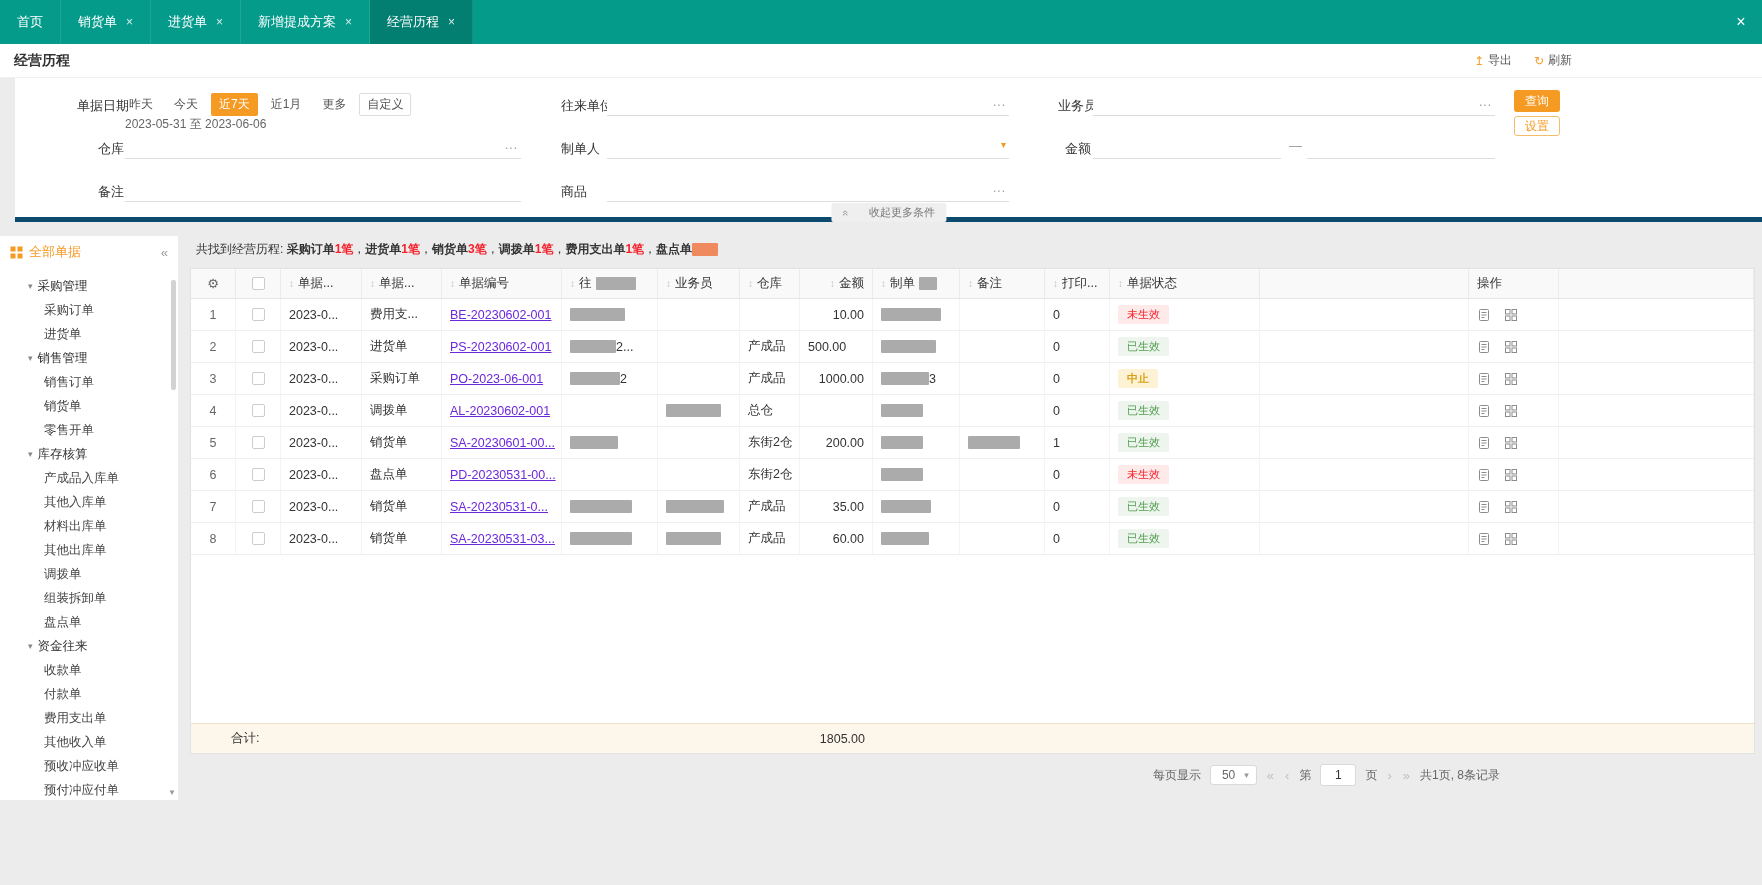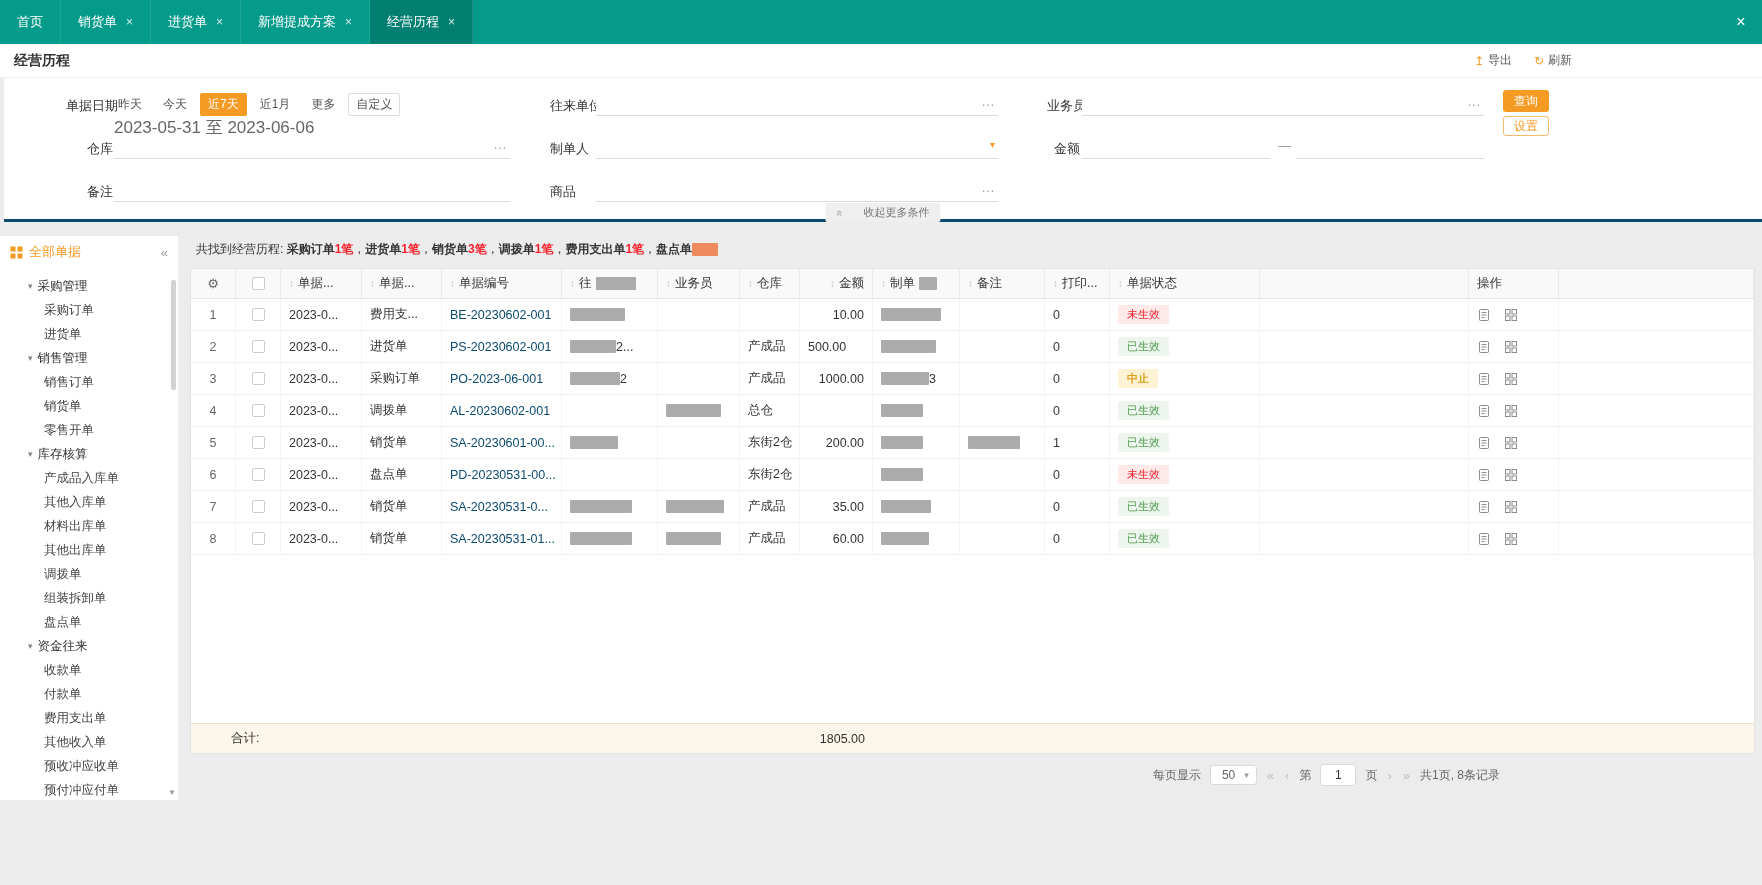--- a/index.html
+++ b/index.html
@@ -14,27 +14,27 @@
   .close-all{margin-left:auto;width:42px;display:flex;align-items:center;justify-content:center;color:#fff;font-size:16px;}
 
   
   .titlebar{position:absolute;top:44px;left:0;right:0;height:34px;background:#fff;display:flex;align-items:center;padding:0 14px;border-bottom:1px solid #f0f0f0;}
   .page-title{font-size:14px;font-weight:700;color:#333;}
   .title-actions{margin-left:auto;margin-right:176px;display:flex;gap:22px;align-items:center;font-size:12px;color:#555;}
   .taction{display:flex;align-items:center;gap:4px;}
   .taction .ic{color:#f59a23;font-size:12px;}
 
   
-  .filter{position:absolute;top:78px;left:4px;right:0;height:144px;background:#fff;border-bottom:3px solid #0c4a6e;}
+  .filter{position:absolute;top:78px;left:15px;right:0;height:144px;background:#fff;border-bottom:5px solid #0c4a6e;}
   .flabel{position:absolute;font-size:13px;color:#333;white-space:nowrap;}
   .datebtns{position:absolute;left:106px;top:15px;display:flex;gap:5px;align-items:center;}
   .dbtn{font-size:12px;color:#555;padding:2px 7px;border-radius:2px;border:1px solid transparent;}
   .dbtn.active{background:#f59a23;color:#fff;}
   .dbtn.boxed{border-color:#ddd;}
-  .drange{position:absolute;left:110px;top:38px;font-size:17px;color:#666;}
+  .drange{position:absolute;left:110px;top:38px;font-size:12px;color:#666;}
   .ufield{position:absolute;height:24px;border-bottom:1px solid #dcdcdc;background:#fff;}
   .ufield .dots{position:absolute;right:3px;top:3px;color:#999;font-size:12px;letter-spacing:1px;}
   .ufield .fcaret{position:absolute;right:3px;top:4px;color:#f59a23;font-size:10px;}
   .amt-dash{position:absolute;color:#999;font-size:13px;}
   .btn-query{position:absolute;left:1499px;top:12px;width:46px;height:22px;background:#f59a23;color:#fff;font-size:12px;border-radius:3px;display:flex;align-items:center;justify-content:center;}
   .btn-settings{position:absolute;left:1499px;top:38px;width:46px;height:20px;background:#fff;color:#f59a23;border:1px solid #f5bb6e;font-size:12px;border-radius:3px;display:flex;align-items:center;justify-content:center;}
   .collapse-pill{position:absolute;left:50%;transform:translateX(-50%);top:125px;background:#efefef;color:#777;font-size:11px;padding:2px 11px;border-radius:2px;display:flex;align-items:center;gap:21px;}
   .collapse-ic{display:inline-block;transform:rotate(90deg);font-size:11px;color:#999;}
 
   
@@ -65,21 +65,21 @@
   .thead{display:flex;flex:0 0 30px;background:#f9f9f9;border-bottom:1px solid #e4e4e4;align-items:stretch;}
   .th{display:flex;align-items:center;gap:4px;padding:0 8px;font-size:12.5px;color:#333;border-right:1px solid #ebebeb;overflow:hidden;white-space:nowrap;}
   .sort{color:#c3c3c3;font-size:10px;}
   .gear{font-size:13px;color:#666;}
   .tbody{flex:1 1 auto;overflow:hidden;}
   .tr{display:flex;height:32px;border-bottom:1px solid #efefef;align-items:stretch;background:#fff;}
   .td{display:flex;align-items:center;padding:0 8px;font-size:12.5px;color:#333;border-right:1px solid #f4f4f4;overflow:hidden;white-space:nowrap;}
   .col-num{justify-content:center;color:#666;}
   .col-check{justify-content:center;}
   .cbx{width:13px;height:13px;border:1px solid #ccc;border-radius:2px;background:#fff;flex:0 0 13px;}
-  .code-link{color:#0c4a6e;}
+  .code-link{text-decoration:underline;color:#6d28d9;}
   .badge{font-size:11px;padding:2px 9px;border-radius:2px;line-height:1.3;}
   .badge.invalid{color:#f5222d;background:#ffeaea;}
   .badge.valid{color:#4f9e4f;background:#eef4ee;}
   .badge.stopped{color:#d99f16;background:#fdf3d4;}
   .op{margin-right:13px;display:inline-flex;align-items:center;}
   .tfoot{flex:0 0 30px;background:#fdf6ea;border-top:1px solid #f0e2c4;position:relative;display:flex;align-items:center;font-size:12.5px;}
   .tfoot-label{padding-left:40px;color:#333;}
   .tfoot-total{position:absolute;left:552px;width:122px;text-align:right;color:#333;}
 
   
@@ -679,21 +679,21 @@
             <div class="td col-check" style="flex: 0 0 45px; width: 45px;">
               <span class="cbx"></span>
             </div>
             <div class="td col-date" style="flex: 0 0 81px; width: 81px;">
               <span>2023-0...</span>
             </div>
             <div class="td col-type" style="flex: 0 0 80px; width: 80px;">
               <span>销货单</span>
             </div>
             <div class="td col-code" style="flex: 0 0 120px; width: 120px;">
-              <span class="code-link">SA-20230531-01...</span>
+              <span class="code-link">SA-20230531-03...</span>
             </div>
             <div class="td col-partner" style="flex: 0 0 96px; width: 96px;">
               <span class="redact" style="width: 62px;"></span>
             </div>
             <div class="td col-salesman" style="flex: 0 0 82px; width: 82px;">
               <span class="redact" style="width: 55px;"></span>
             </div>
             <div class="td col-warehouse" style="flex: 0 0 60px; width: 60px;">
               <span>产成品</span>
             </div>

